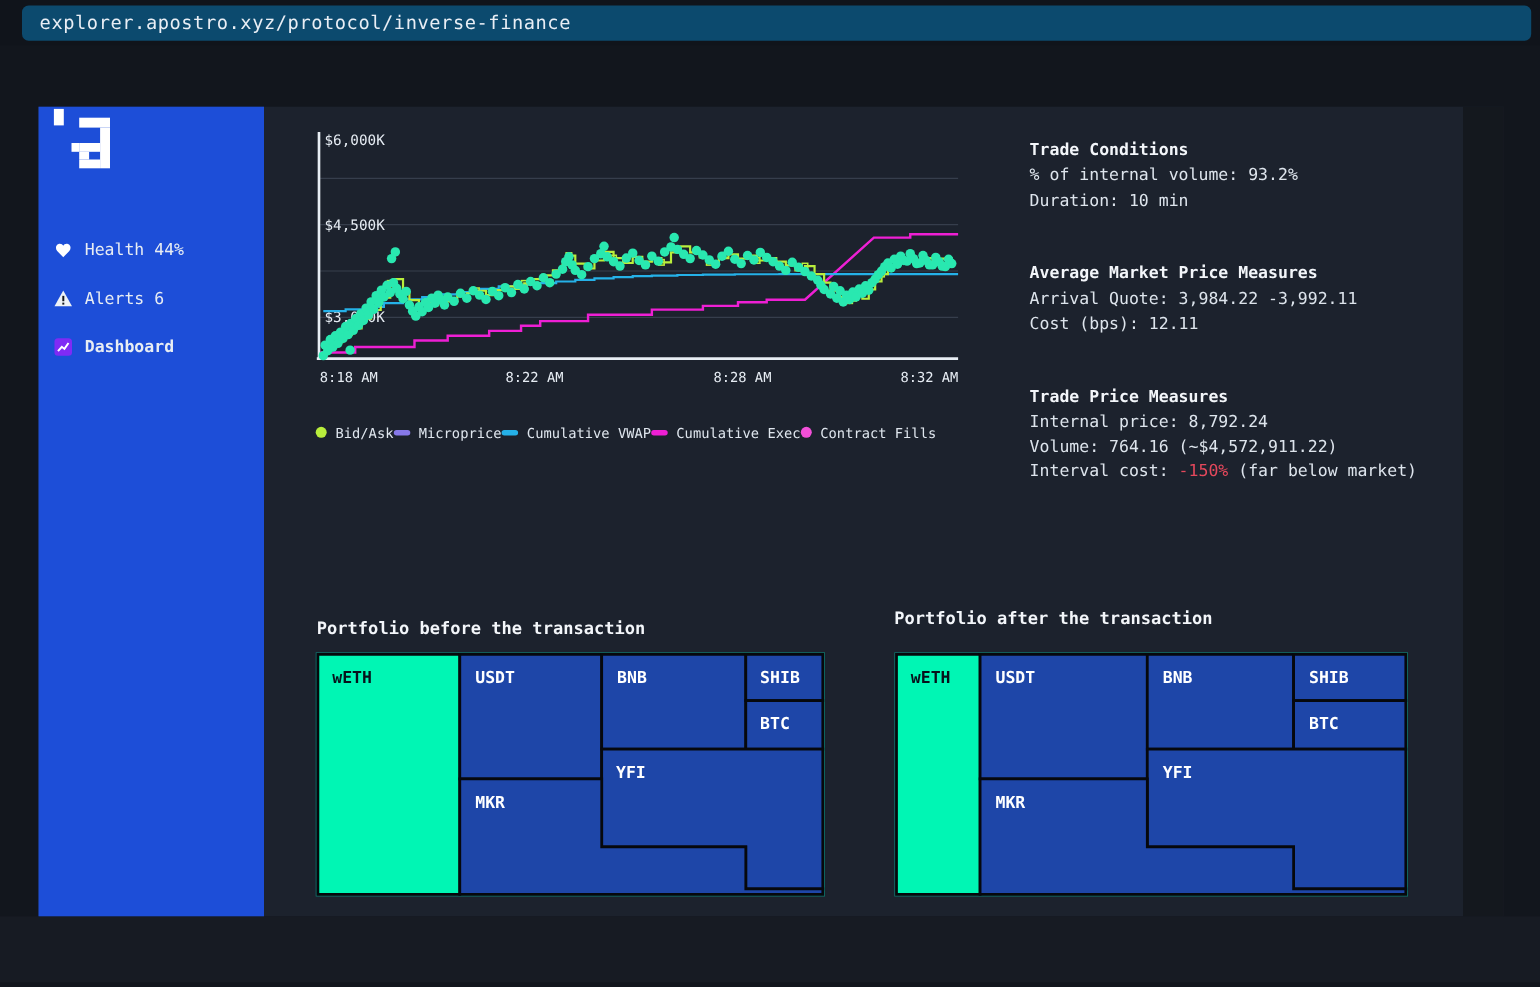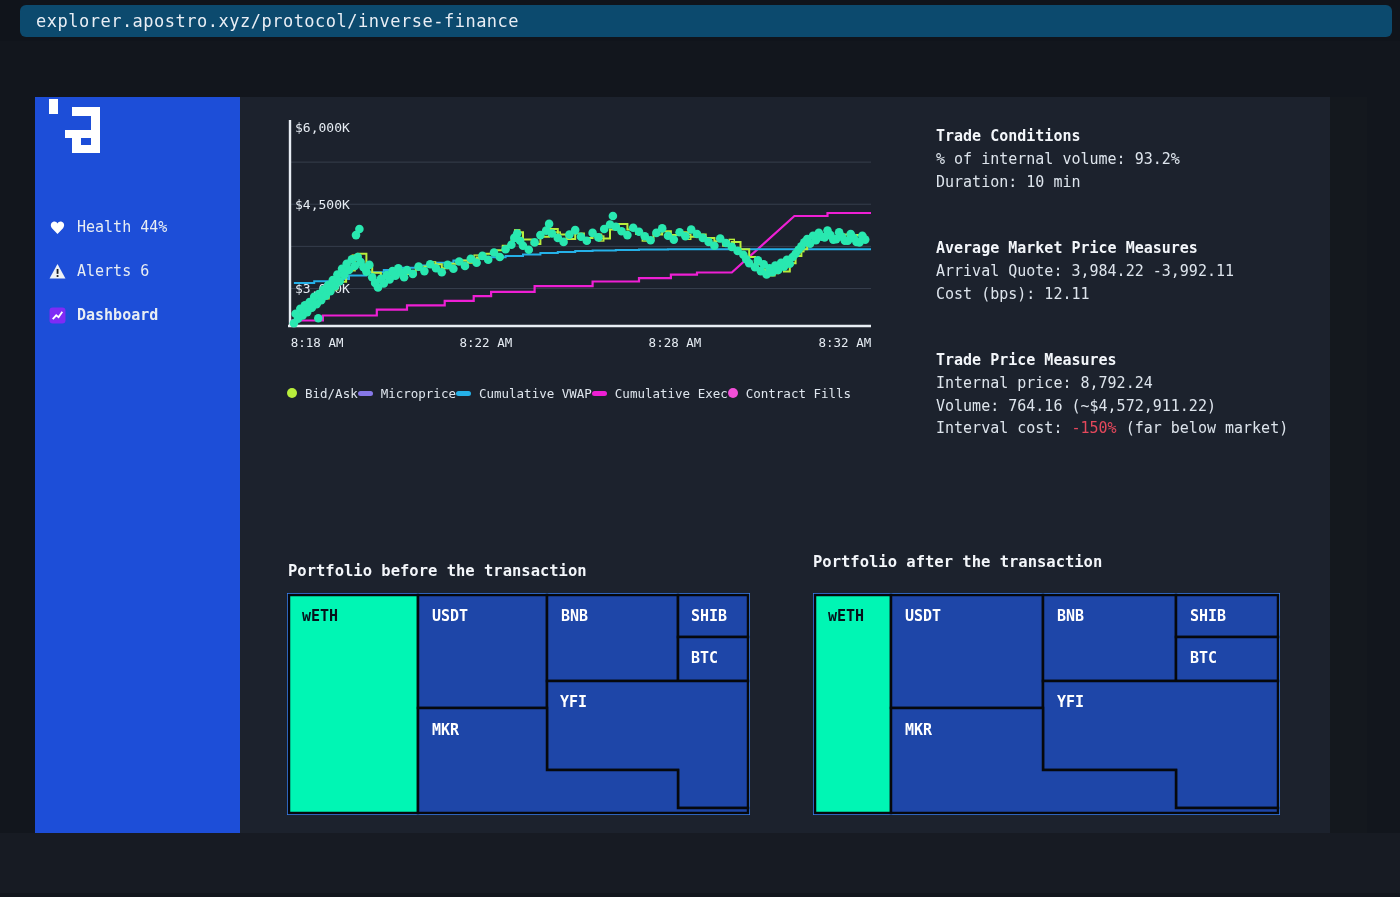--- a/index.html
+++ b/index.html
@@ -34,21 +34,21 @@
 
   
   #info-panel { left:901px; top:28px; width:420px; color:#dde4ec; font-size:15px; }
   .panel-section { margin-bottom:44px; }
   .panel-title { font-weight:bold; color:#f3f6fa; line-height:23px; }
   .panel-line { line-height:22.5px; white-space:pre; }
   .red { color:#e5485c; }
 
   
   .tm-title { position:absolute; color:#f3f6fa; font-weight:bold; font-size:15.5px; }
-  .treemap { position:absolute; background:#3b82f6; }
+  .treemap { position:absolute; background:#0f766e; }
   .treemap svg { display:block; }
   .tm-label { font-weight:bold; font-size:15px; }
 
   text { font-family:"DejaVu Sans Mono","Liberation Mono",monospace; }
 </style>
 </head>
 <body>
 
 <div class="abs" id="topbar">
   <div class="abs" id="url-pill">

